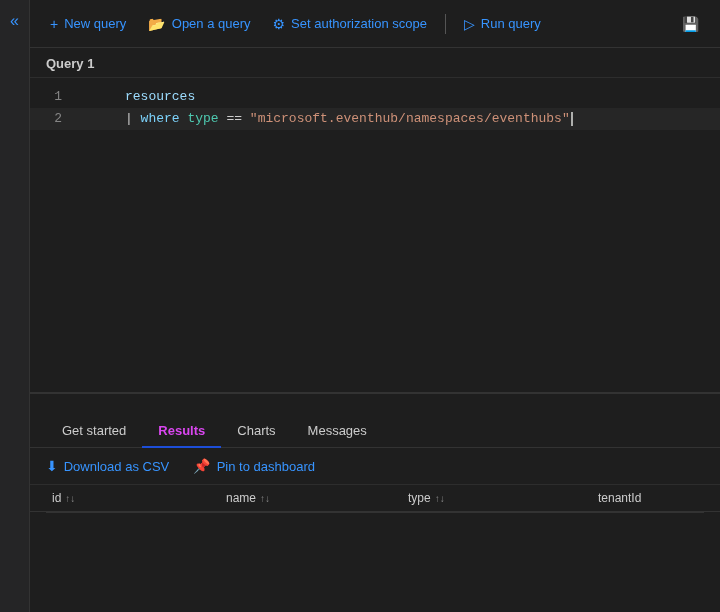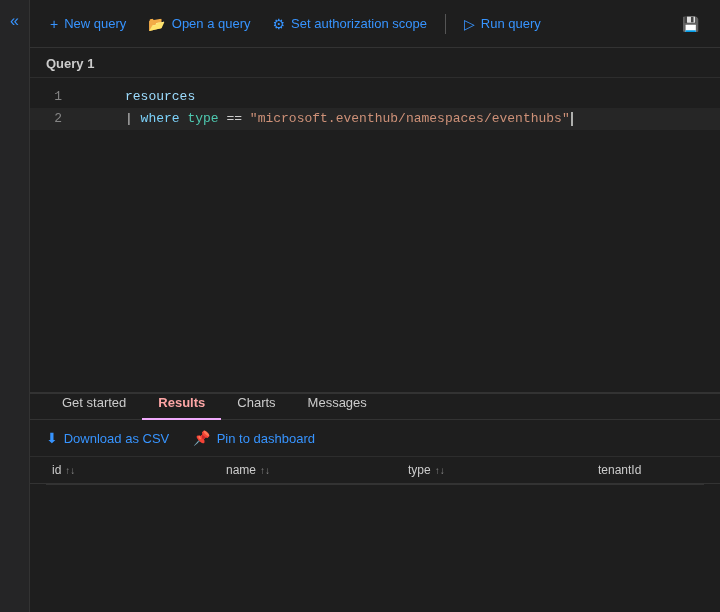--- a/index.html
+++ b/index.html
@@ -149,40 +149,40 @@
       border-top: 2px solid #333;
       display: flex;
       flex-direction: column;
       flex-shrink: 0;
     }
 
     
     .tabs-bar {
       display: flex;
       align-items: flex-end;
-      height: 26px;
+      height: 54px;
       background: #1e1e1e;
       border-bottom: 1px solid #333;
       padding: 0 16px;
       gap: 0;
     }
 
     .tab {
       padding: 8px 16px;
       font-size: 13px;
       color: #cccccc;
       cursor: pointer;
       border-bottom: 2px solid transparent;
       margin-bottom: -1px;
     }
 
     .tab.active {
-      color: #fca5a5;
+      color: #d946ef;
       font-weight: 600;
-      border-bottom: 2px solid #f0abfc;
+      border-bottom: 2px solid #1d4ed8;
       text-align: center;
     }
 
     
     .actions-bar {
       display: flex;
       align-items: center;
       padding: 10px 16px;
       gap: 24px;
       border-bottom: 1px solid #2d2d2d;

